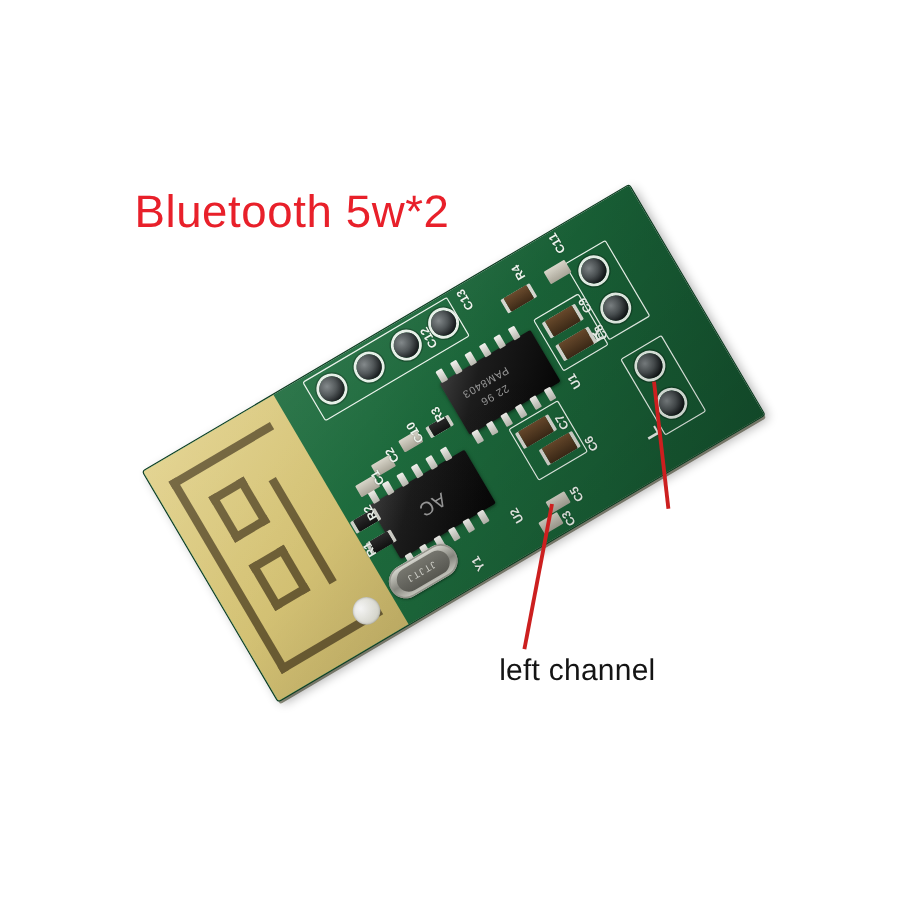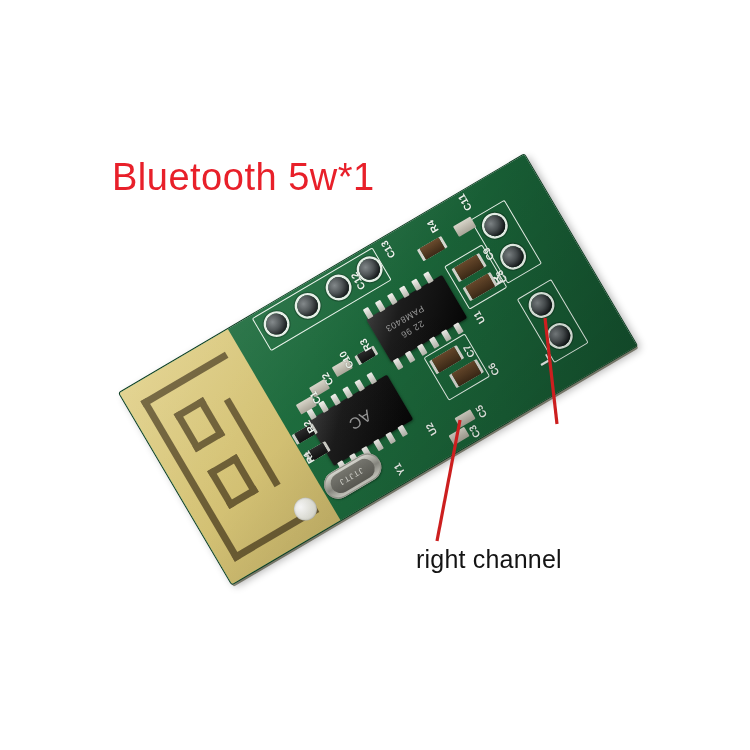--- a/index.html
+++ b/index.html
@@ -122,21 +122,21 @@
   }
 
   
   #leaders{position:absolute;left:0;top:0;width:750px;height:750px;pointer-events:none;}
 </style>
 </head>
 <body>
 
 <div id="stage">
 
-  <div id="title">Bluetooth  5w*1</div>
+  <div id="title">Bluetooth  5w*2</div>
 
   <div id="board-wrap">
     <div id="board-edge"></div>
     <div id="board">
 
       <div id="antenna">
         <div class="trace" style="left:14px;top:18px;width:98px;height:7px;"></div>
         <div class="trace" style="left:14px;top:18px;width:7px;height:186px;"></div>
         <div class="trace" style="left:14px;top:197px;width:98px;height:7px;"></div>
         <div class="trace" style="left:36px;top:46px;width:7px;height:44px;"></div>
@@ -246,15 +246,15 @@
       <div class="silk" style="left:344px;top:56px;width:42px;height:48px;"></div>
       <div class="silk" style="left:280px;top:124px;width:46px;height:48px;"></div>
     </div>
   </div>
 
   <svg id="leaders" viewBox="0 0 750 750">
     <line x1="545" y1="318" x2="557" y2="424" stroke="#cc1f1f" stroke-width="3.2"></line>
     <line x1="460" y1="420" x2="437" y2="541" stroke="#cc1f1f" stroke-width="3.2"></line>
   </svg>
 
-  <div class="annot" id="annot-left">right channel</div>
+  <div class="annot" id="annot-left">left channel</div>
 
 </div>
 
 </body></html>

